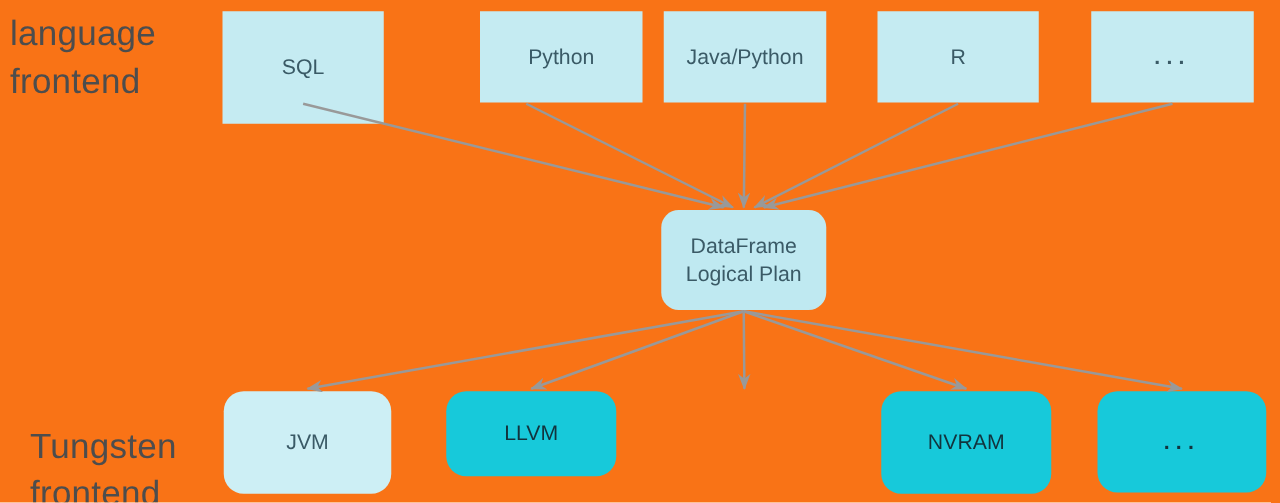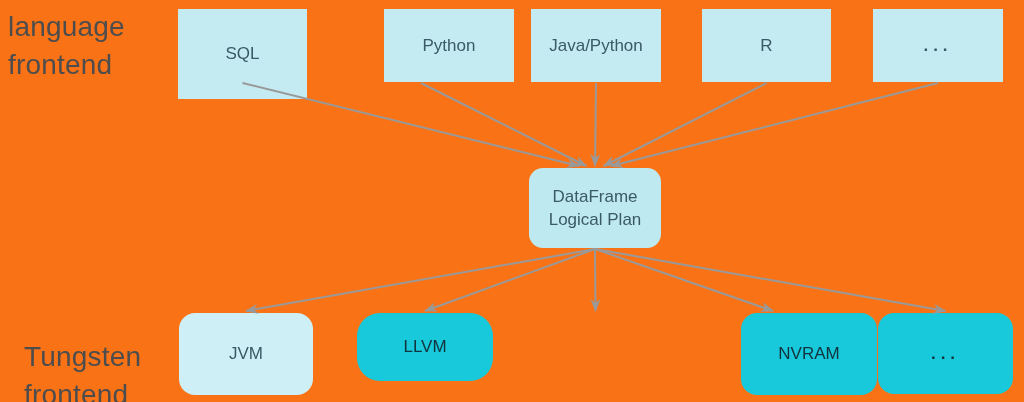--- a/index.html
+++ b/index.html
@@ -56,24 +56,24 @@
   </div>
 
   <div class="node jvm-node" style="left:179px;top:313px;width:134px;height:82px;">
     <span>JVM</span>
   </div>
 
   <div class="node plan-node" style="left:529px;top:168px;width:132px;height:80px;">
     <span>DataFrame</span>
     <span>Logical Plan</span>
   </div>
-  <div class="node backend-node" style="left:357px;top:313px;width:136px;height:68px;border-radius:23px;">
+  <div class="node backend-node" style="left:357px;top:313px;width:136px;height:68px;">
     <span>LLVM</span>
   </div>
-  <div class="node backend-node" style="left:705px;top:313px;width:136px;height:82px;margin-left:36px;">
+  <div class="node backend-node" style="left:705px;top:313px;width:136px;height:82px;">
     <span>NVRAM</span>
   </div>
   <div class="node backend-node" style="left:878px;top:313px;width:135px;height:81px;">
     <span class="dots">...</span>
   </div>
 
   <svg id="edge-layer">
     <defs>
       <marker id="arrowhead" markerUnits="userSpaceOnUse" markerWidth="13" markerHeight="10" refX="12" refY="5" orient="auto">
         <path d="M0,0 L13,5 L0,10 L4,5 Z"></path>

